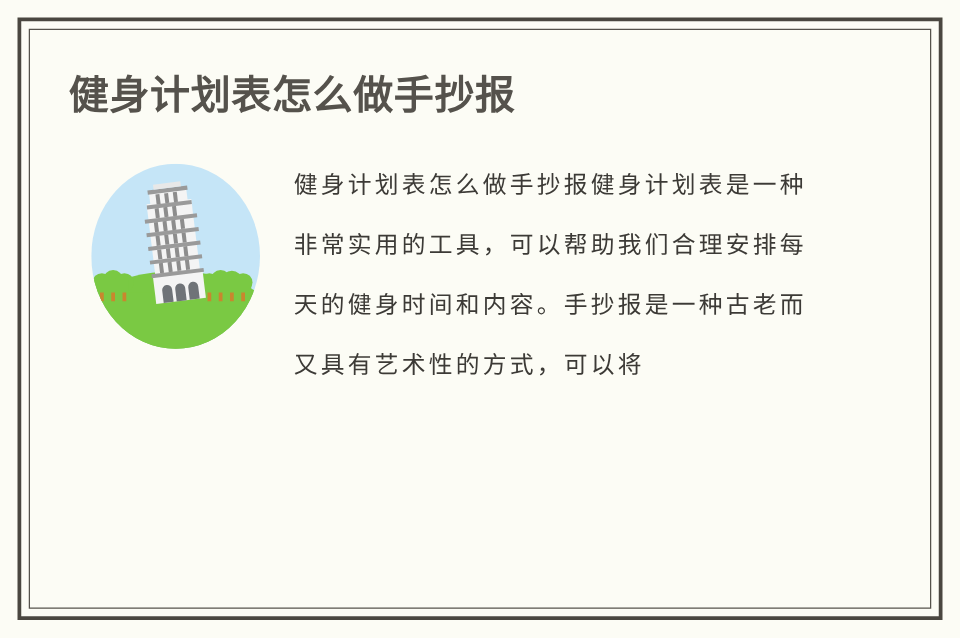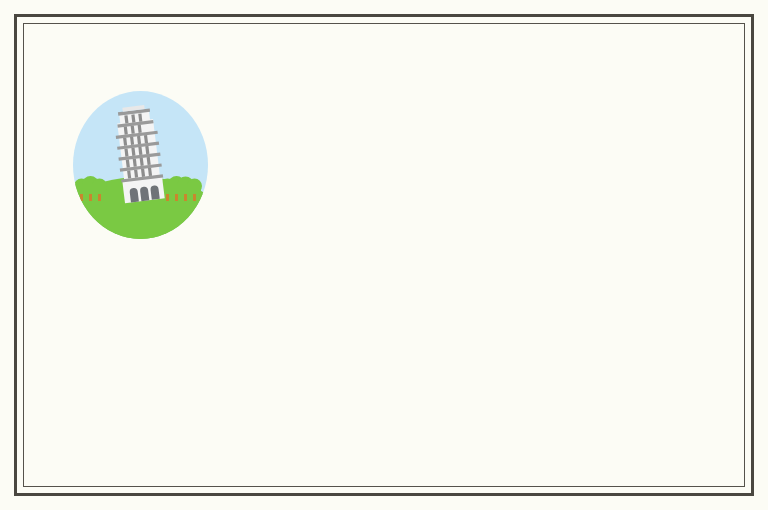--- a/index.html
+++ b/index.html
@@ -105,20 +105,21 @@
 </head>
 <body>
 
 <div class="page">
 
   <div class="frame-outer"></div>
   <div class="frame-inner"></div>
 
   <div class="content">
 
+    <h1 class="page-title">健身计划表怎么做手抄报</h1>
 
     <div class="article-body">
 
       <div class="illustration">
         <svg viewBox="0 0 135 148" xmlns="http://www.w3.org/2000/svg" aria-hidden="true">
           <defs>
             <clipPath id="ovalClip">
               <ellipse cx="67.5" cy="74" rx="67.5" ry="74"></ellipse>
             </clipPath>
           </defs>
@@ -196,16 +197,17 @@
               <rect x="64" y="23" width="3.2" height="8" fill="#8d8d8d"></rect>
               <rect x="71" y="23" width="3.2" height="8" fill="#8d8d8d"></rect>
 
               <rect x="51" y="19" width="32" height="3.4" fill="#9a9a9a"></rect>
               <rect x="56" y="15" width="22" height="4" fill="#e8e8e8"></rect>
             </g>
           </g>
         </svg>
       </div>
 
+      <div class="body-text">健身计划表怎么做手抄报健身计划表是一种非常实用的工具，可以帮助我们合理安排每天的健身时间和内容。手抄报是一种古老而又具有艺术性的方式，可以将</div>
 
     </div>
   </div>
 </div>
 
 </body></html>

